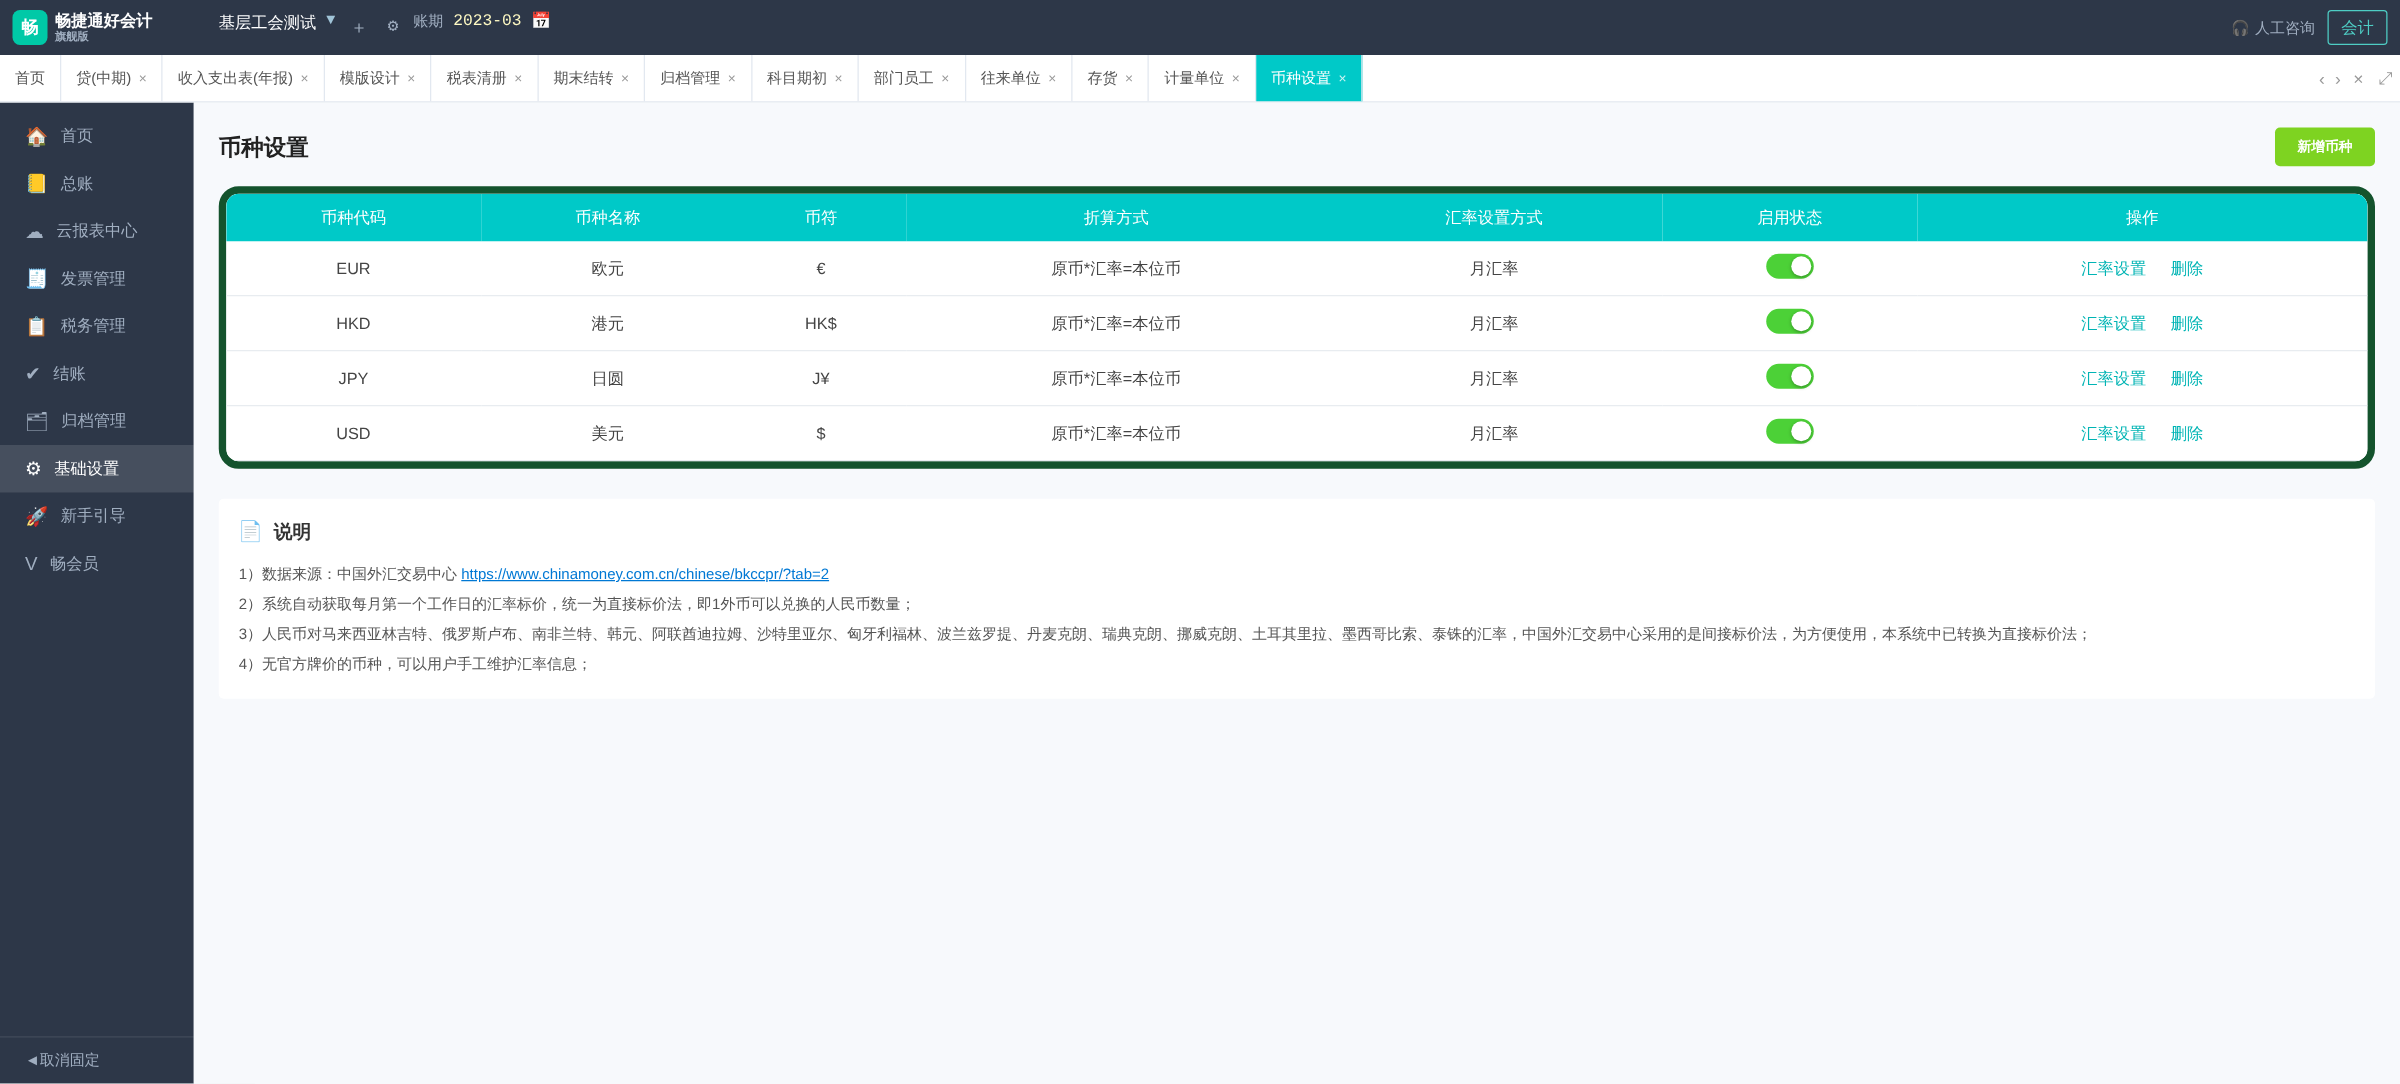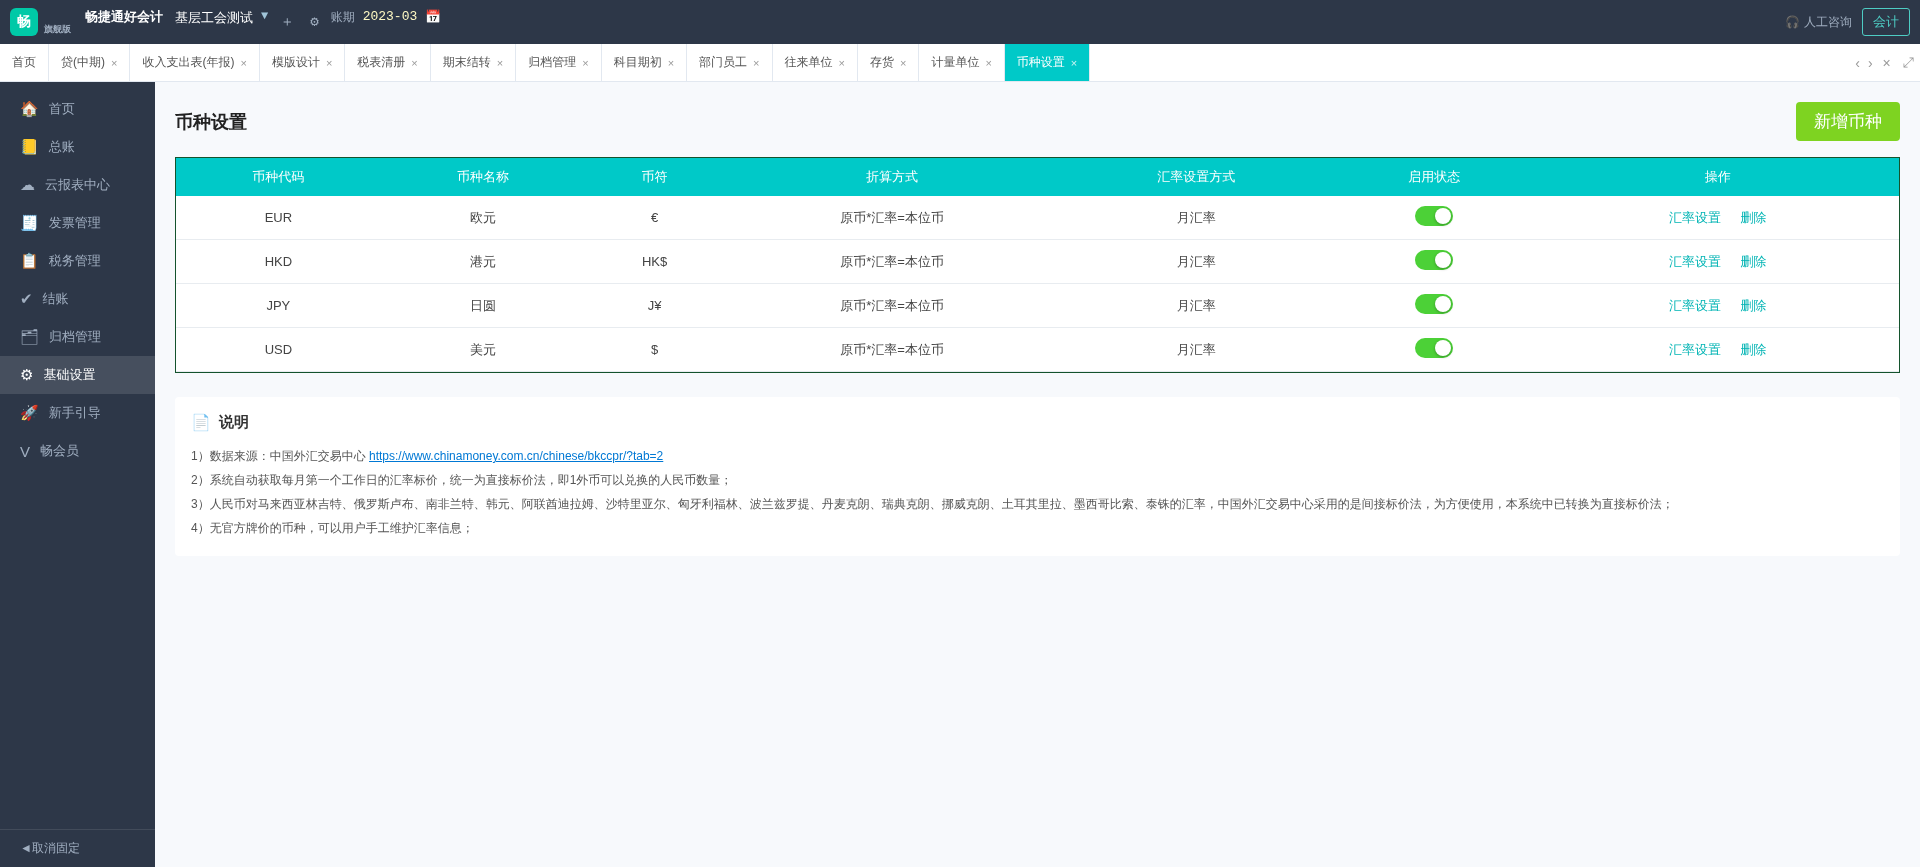--- a/index.html
+++ b/index.html
@@ -6,21 +6,21 @@
     body { font-family: 'Microsoft YaHei', Arial, sans-serif; font-size: 13px; background: #f0f2f5; color: #333; overflow: hidden; }
 
     
     .app-container { display: flex; flex-direction: column; height: 867px; width: 1920px; }
 
     
     .top-bar { background: #2d3748; height: 44px; display: flex; align-items: center; padding: 0 10px; flex-shrink: 0; }
     .top-bar-logo { display: flex; align-items: center; gap: 6px; color: white; font-size: 14px; font-weight: bold; min-width: 155px; }
     .logo-icon { width: 28px; height: 28px; background: #00c9a7; border-radius: 6px; display: flex; align-items: center; justify-content: center; color: white; font-size: 14px; font-weight: bold; }
     .logo-text { display: flex; flex-direction: column; line-height: 1.2; }
-    .logo-text span:first-child { font-size: 13px; color: white; margin-left: 41px; }
+    .logo-text span:first-child { font-size: 13px; color: white; }
     .logo-text span:last-child { font-size: 9px; color: #a0aec0; }
     .top-bar-middle { flex: 1; display: flex; gap: 8px; padding: 0 10px; font-family: Liberation Mono, monospace; }
     .workspace-name { color: white; font-size: 13px; }
     .workspace-dropdown { color: #a0c4d8; cursor: pointer; font-size: 12px; }
     .top-bar-icon { color: #a0aec0; cursor: pointer; font-size: 14px; background: none; border: none; padding: 4px; }
     .period-label { color: #a0aec0; font-size: 12px; }
     .period-value { color: #fef9c3; font-size: 13px; }
     .period-cal { color: #4ecdc4; cursor: pointer; }
     .top-bar-right { display: flex; align-items: center; gap: 10px; }
     .help-btn { color: #a0aec0; font-size: 12px; cursor: pointer; display: flex; align-items: center; gap: 4px; }
@@ -46,21 +46,21 @@
     .sidebar-item.active { background: rgba(255,255,255,0.12); color: white; }
     .sidebar-icon { font-size: 15px; flex-shrink: 0; }
     .sidebar-bottom { padding: 10px 20px; color: #a0aec0; font-size: 12px; cursor: pointer; display: flex; align-items: center; gap: 6px; border-top: 1px solid rgba(255,255,255,0.1); margin-top: 44px; }
 
     
     .content { flex: 1; overflow-y: auto; padding: 20px; background: #f7f9fc; }
 
     
     .page-header { display: flex; justify-content: space-between; align-items: center; margin-bottom: 16px; }
     .page-title { font-size: 18px; font-weight: bold; color: #222; }
-    .new-btn { background: #7ed321; color: white; border: none; padding: 8px 18px; border-radius: 4px; font-size: 17px; cursor: pointer; font-weight: normal; }
+    .new-btn { background: #7ed321; color: white; border: none; padding: 8px 18px; border-radius: 4px; font-size: 11px; cursor: pointer; font-weight: bold; }
 
     
     .data-table { width: 100%; border-collapse: collapse; background: white; }
     .data-table thead tr { background: #00c9c8; color: white; }
     .data-table thead th { padding: 10px 14px; font-size: 13px; font-weight: normal; text-align: center; }
     .data-table tbody tr { border-bottom: 1px solid #e8ecf0; }
     .data-table tbody td { padding: 10px 14px; text-align: center; font-size: 13px; color: #444; }
     .action-link { color: #00b4b4; cursor: pointer; text-decoration: none; margin: 0 8px; font-size: 13px; }
 
     
@@ -70,21 +70,21 @@
 
     
     .notes-section { margin-top: 24px; padding: 16px; background: #fff; border-radius: 4px; }
     .notes-title { display: flex; align-items: center; gap: 8px; font-size: 15px; font-weight: bold; color: #333; margin-bottom: 12px; }
     .notes-icon { color: #00aacc; font-size: 16px; }
     .notes-list { list-style: none; padding: 0; }
     .notes-list li { font-size: 12px; color: #555; line-height: 2; }
     .notes-list a { color: #0078d4; text-decoration: underline; }
 
     
-    .table-wrapper { background: #14532d; border-radius: 0; overflow: hidden; border: 1px solid #14532d; }
+    .table-wrapper { background: #14532d; border-radius: 16px; overflow: hidden; border: 6px solid #14532d; }
   </style>
 </head>
 <body>
 
 <div class="app-container">
 
   <div class="top-bar">
     <div class="top-bar-logo">
       <div class="logo-icon">畅</div>
       <div class="logo-text">

